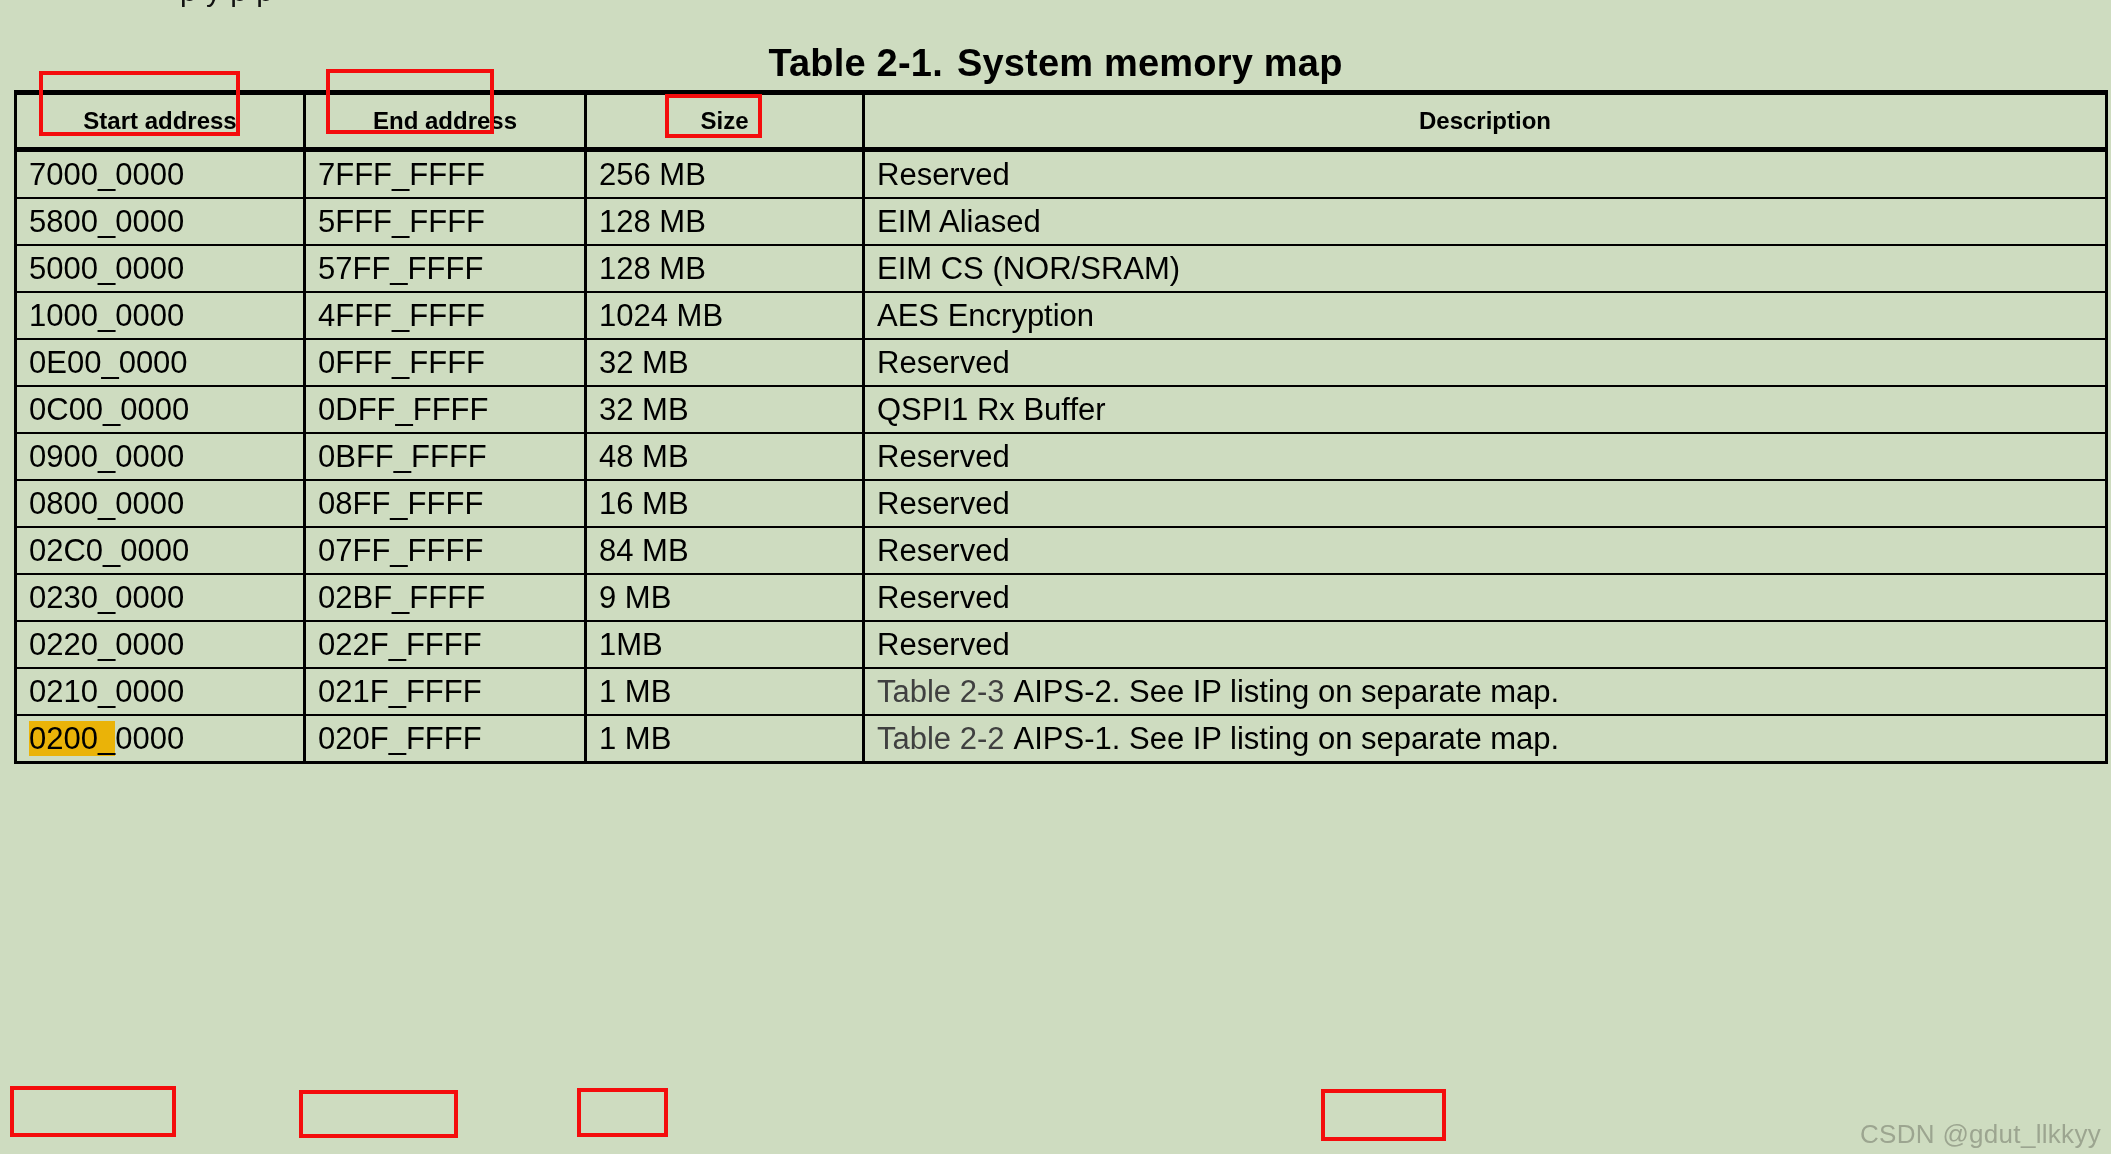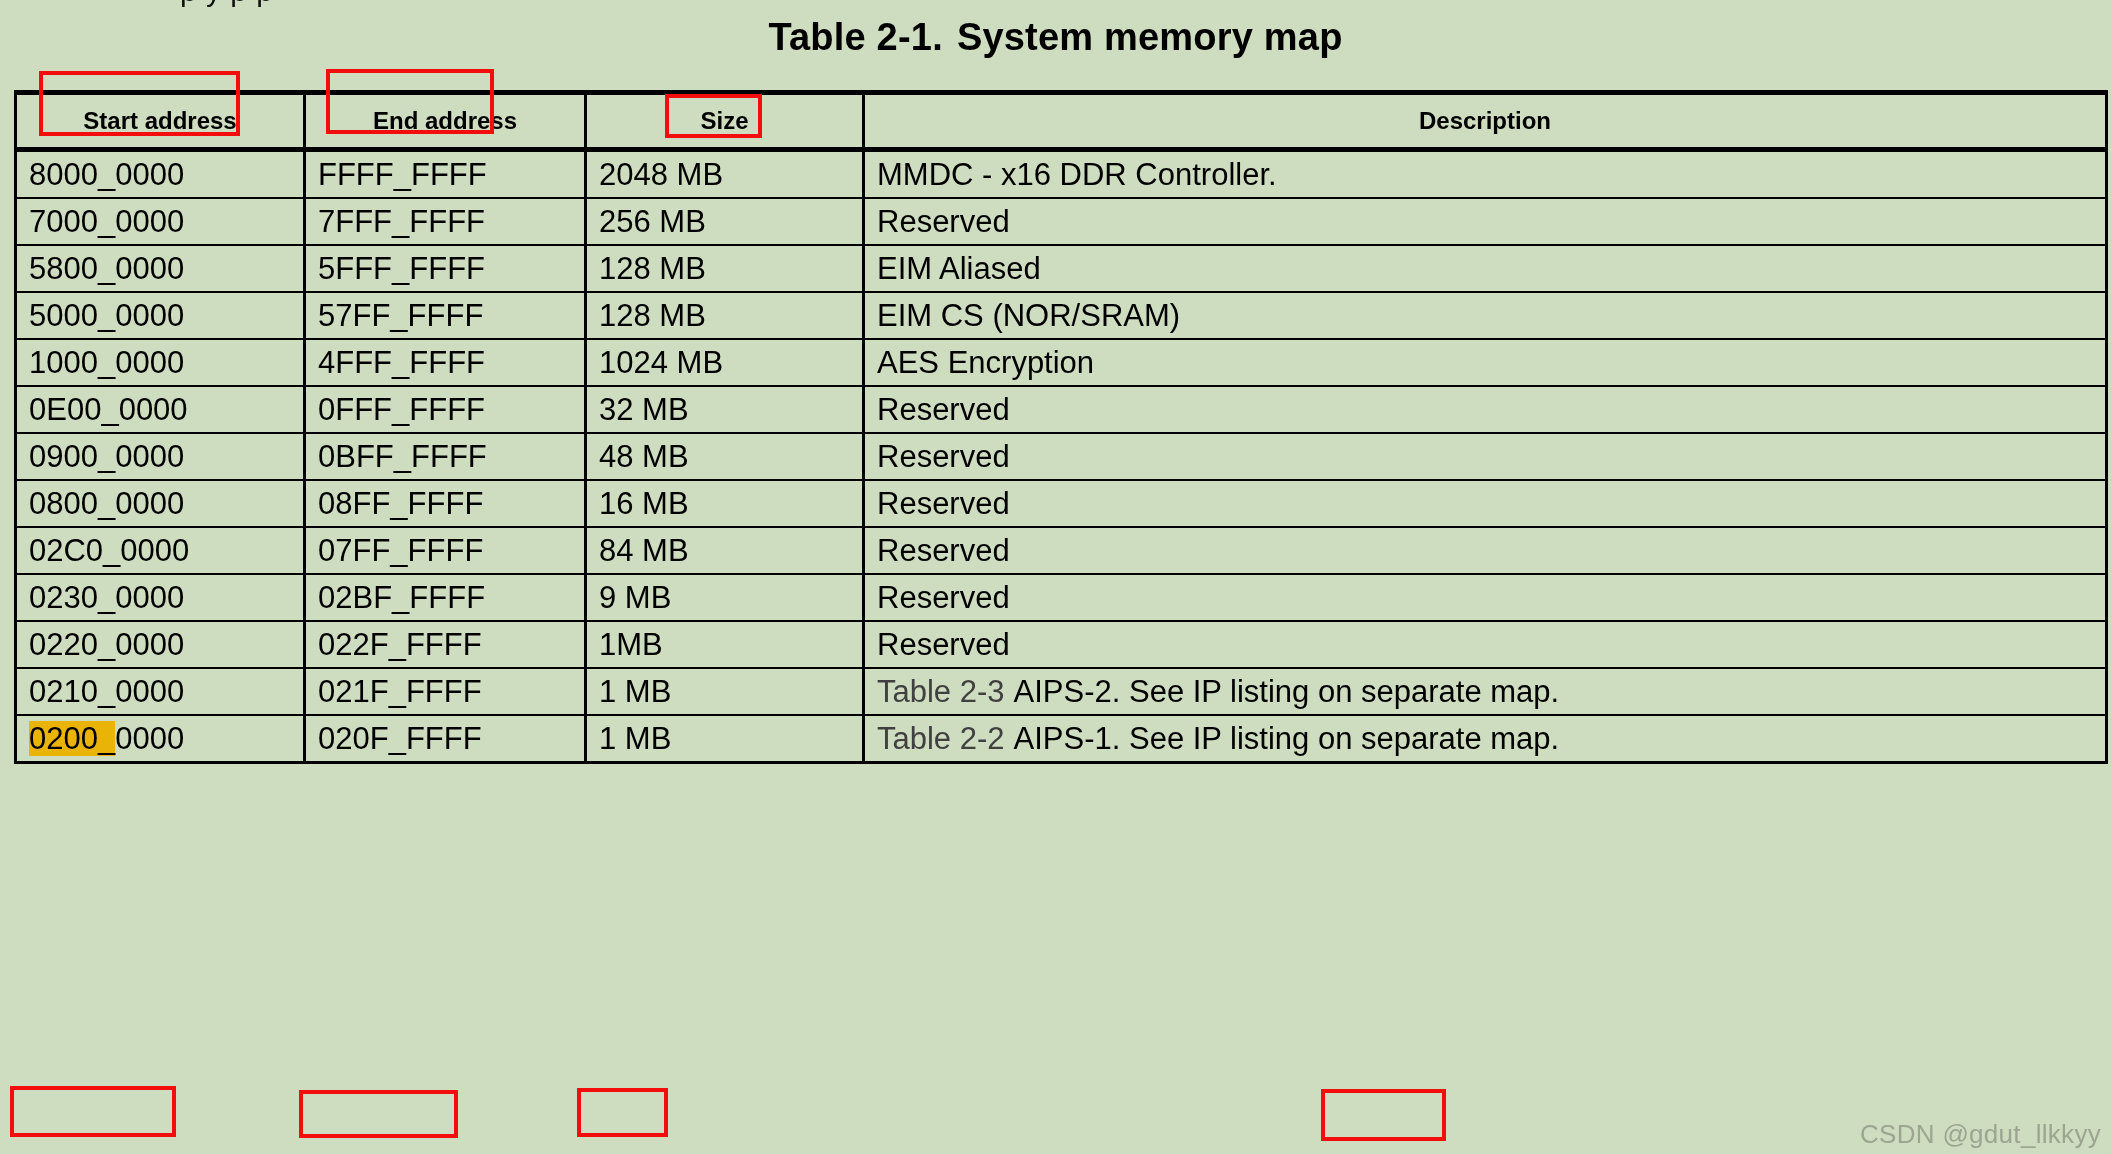--- a/index.html
+++ b/index.html
@@ -27,21 +27,21 @@
     white-space: nowrap;
     letter-spacing: 0.5px;
     padding-left: 180px;
     box-sizing: border-box;
     overflow: hidden;
   }
 
   #table-caption {
     position: absolute;
     left: 0;
-    top: 16px;
+    top: 42px;
     width: 2111px;
     text-align: center;
     font-size: 38px;
     font-weight: bold;
     color: #000;
     letter-spacing: 0.2px;
     white-space: nowrap;
   }
   #table-caption .cap-num { margin-right: 14px; }
 
@@ -142,26 +142,20 @@
   <thead>
     <tr>
       <th>Start address</th>
       <th>End address</th>
       <th>Size</th>
       <th>Description</th>
     </tr>
   </thead>
   <tbody id="table-body">
       <tr>
-        <td>8000_0000</td>
-        <td>FFFF_FFFF</td>
-        <td>2048 MB</td>
-        <td>MMDC - x16 DDR Controller.</td>
-      </tr>
-      <tr>
         <td>7000_0000</td>
         <td>7FFF_FFFF</td>
         <td>256 MB</td>
         <td>Reserved</td>
       </tr>
       <tr>
         <td>5800_0000</td>
         <td>5FFF_FFFF</td>
         <td>128 MB</td>
         <td>EIM Aliased</td>
@@ -176,20 +170,26 @@
         <td>1000_0000</td>
         <td>4FFF_FFFF</td>
         <td>1024 MB</td>
         <td>AES Encryption</td>
       </tr>
       <tr>
         <td>0E00_0000</td>
         <td>0FFF_FFFF</td>
         <td>32 MB</td>
         <td>Reserved</td>
+      </tr>
+      <tr>
+        <td>0C00_0000</td>
+        <td>0DFF_FFFF</td>
+        <td>32 MB</td>
+        <td>QSPI1 Rx Buffer</td>
       </tr>
       <tr>
         <td>0900_0000</td>
         <td>0BFF_FFFF</td>
         <td>48 MB</td>
         <td>Reserved</td>
       </tr>
       <tr>
         <td>0800_0000</td>
         <td>08FF_FFFF</td>

